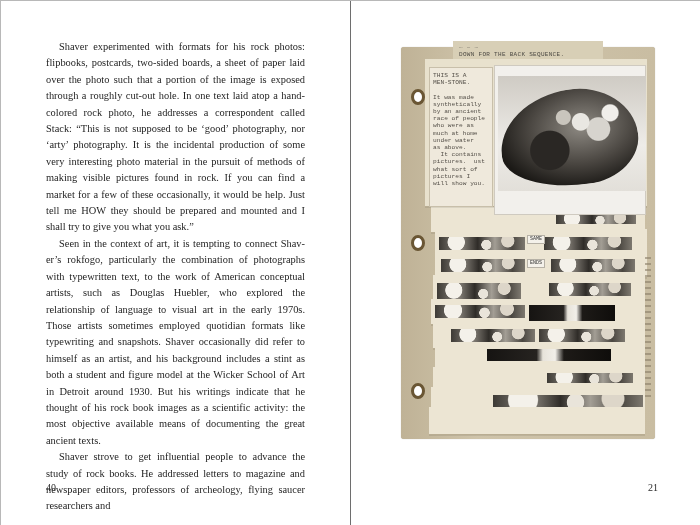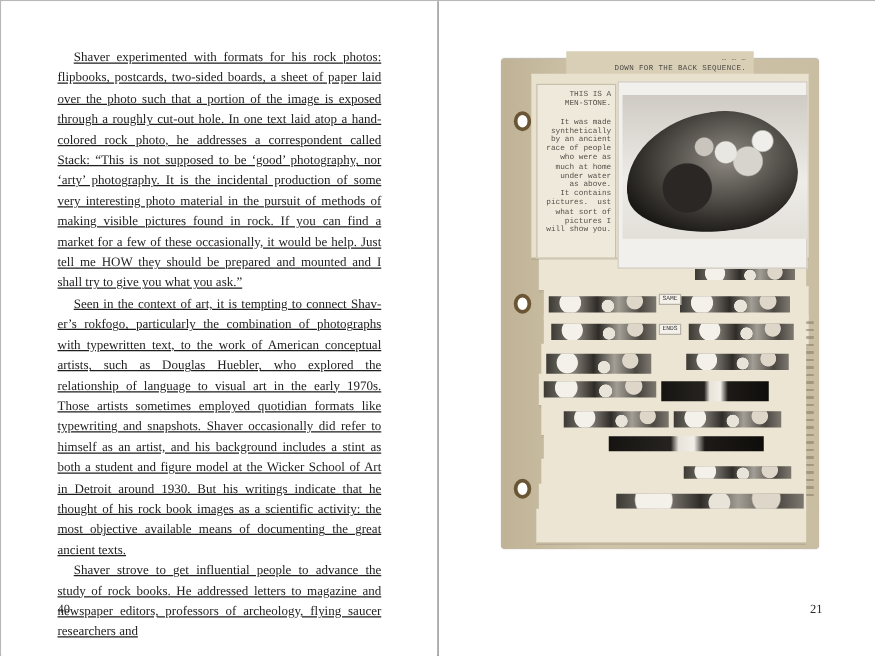--- a/index.html
+++ b/index.html
@@ -4,31 +4,31 @@
   <style>
     * { margin: 0; padding: 0; box-sizing: border-box; }
     html, body { width: 700px; height: 525px; overflow: hidden; background: #d9d9d9; }
     .spread {
       position: absolute; left: 0; top: 0; width: 700px; height: 525px;
       background: #ffffff;
       border: 1px solid #b8b8b8;
     }
     .page { position: absolute; top: 0; height: 524px; background: #fff; }
     .page-left { left: 0; width: 349px; }
-    .page-right { left: 350px; width: 349px; text-align: right; }
+    .page-right { left: 350px; width: 349px; }
     .gutter { position: absolute; left: 349px; top: 0; width: 1px; height: 525px; background: #6e6e6e; }
 
     .body-text {
       position: absolute; left: 45px; top: 38px; width: 259px;
       font-family: "Liberation Serif", "DejaVu Serif", serif;
       font-size: 10.4px; line-height: 16.4px; color: #1e1e1e;
       text-align: justify; hyphens: manual;
     }
     .body-text p { margin: 0; }
-    .body-text p.indent { text-indent: 13px; text-decoration: underline; }
+    .body-text p.indent { text-indent: 13px; }
     .folio {
       position: absolute; top: 481px;
       font-family: "Liberation Serif", "DejaVu Serif", serif;
       font-size: 10px; color: #2a2a2a;
     }
     .folio-left { left: 45px; }
     .folio-right { left: 297px; }
 
     
     .binder {

